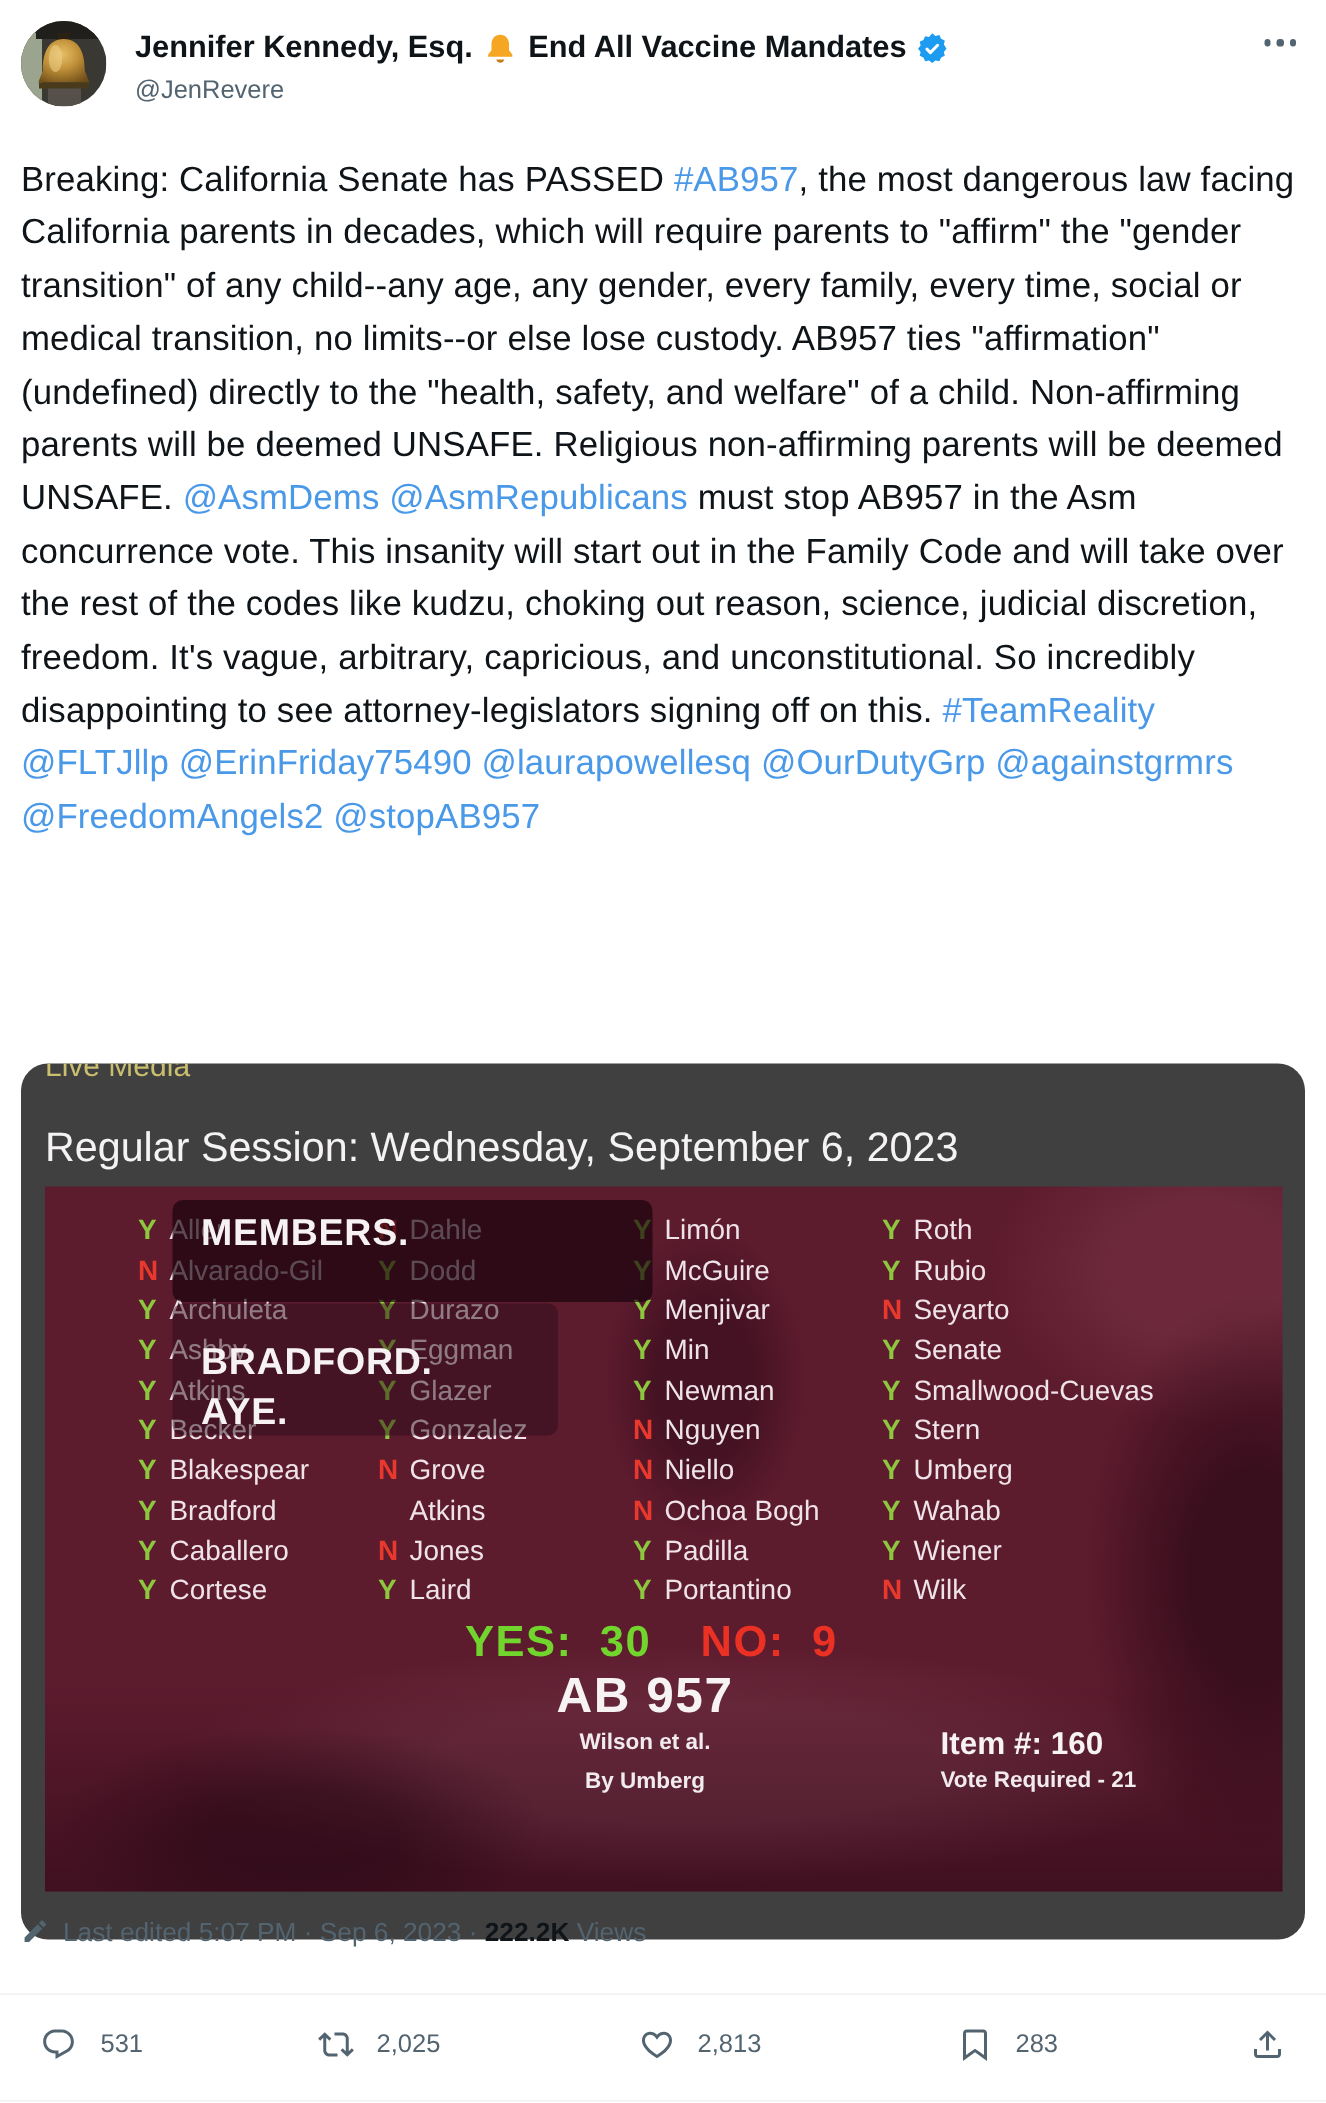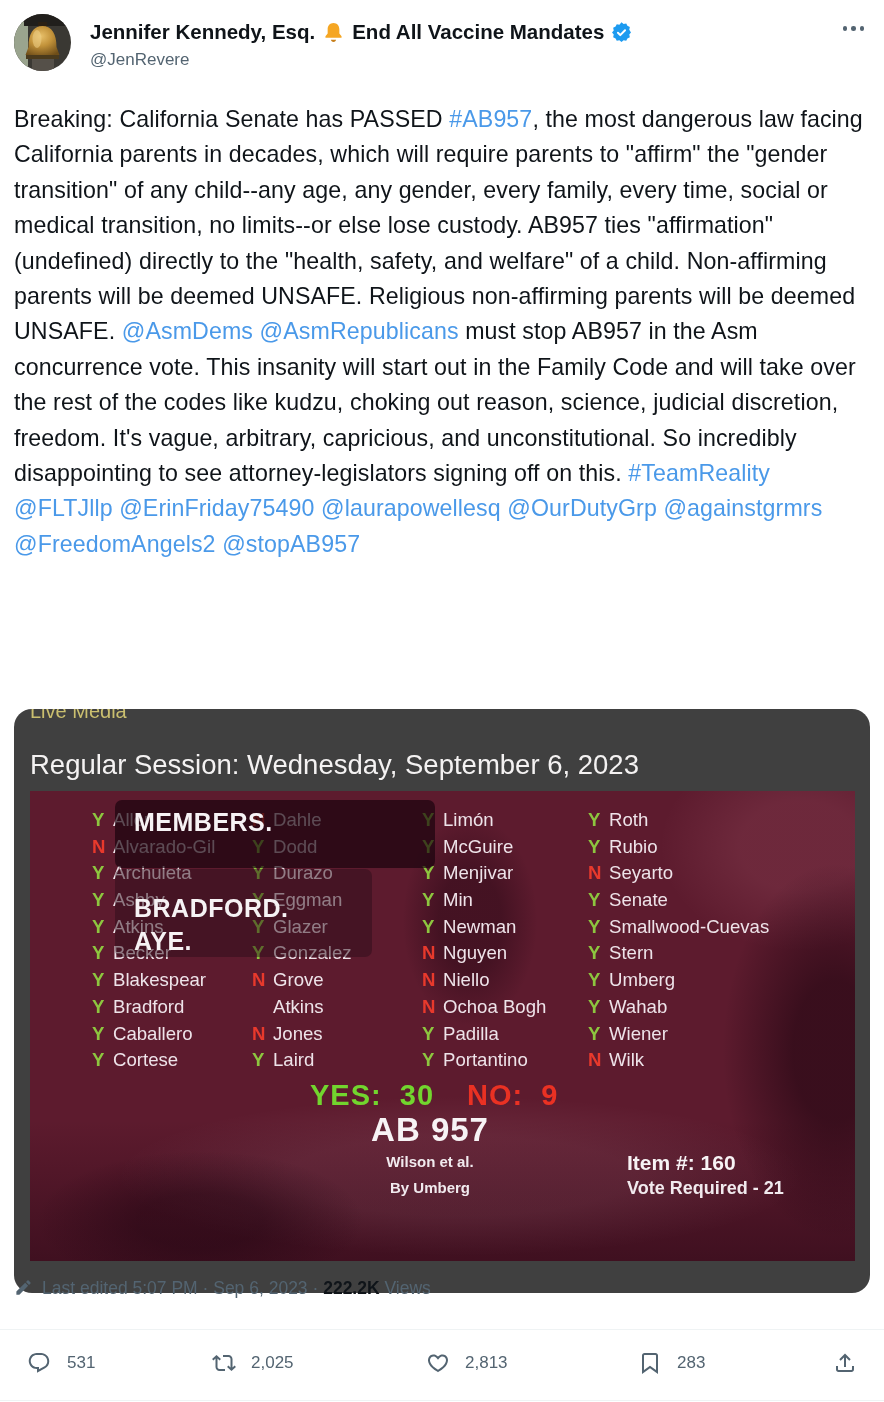--- a/index.html
+++ b/index.html
@@ -41,21 +41,21 @@
   .cap-box{position:absolute;color:#f6f2f4;font-weight:700;font-size:25px;line-height:33px;border-radius:7px;letter-spacing:.5px;}
   .cap1{left:85px;top:9px;width:320px;height:68px;padding:6px 0 0 19px;background:rgba(24,3,14,.68);box-sizing:border-box;}
   .cap2{left:85px;top:78px;width:257px;height:88px;padding:23px 0 16px 19px;background:rgba(44,12,26,.48);box-sizing:border-box;}
   .totals{position:absolute;top:288px;font-weight:700;font-size:29px;letter-spacing:1px;white-space:nowrap;}
   .yes-total{left:280px;color:#72d52e;}
   .no-total{left:437px;color:#ea3123;}
   .bill-title{position:absolute;left:300px;top:320px;width:200px;text-align:center;color:#f7f3f5;font-weight:700;font-size:33px;letter-spacing:1px;}
   .bill-sub1{position:absolute;left:300px;top:362px;width:200px;text-align:center;color:#f1eaee;font-weight:700;font-size:15px;}
   .bill-sub2{position:absolute;left:300px;top:388px;width:200px;text-align:center;color:#f1eaee;font-weight:700;font-size:15px;}
   .item-no{position:absolute;left:597px;top:360px;color:#f7f3f5;font-weight:700;font-size:21px;}
-  .vote-req{position:absolute;left:597px;top:387px;color:#f1eaee;font-weight:700;font-size:18px;}
+  .vote-req{position:absolute;left:597px;top:387px;color:#f1eaee;font-weight:700;font-size:15px;}
 
   
   .edited-line{left:14px;top:1278px;display:flex;align-items:flex-start;gap:9px;font-size:17.5px;color:#536471;white-space:nowrap;}
   .edited-line b{color:#0f1419;}
   .divider{left:0;width:884px;height:1px;background:#eff3f4;}
   .d1{top:1329px;} .d2{top:1400px;}
   .act{position:absolute;top:1340px;height:46px;display:flex;align-items:center;gap:15px;color:#536471;font-size:17px;cursor:pointer;}
   .act svg{display:block;}
   #act-reply{left:27px;gap:16px;} #act-repost{left:212px;} #act-like{left:426px;} #act-bookmark{left:638px;} #act-share{left:833px;}
 </style>

